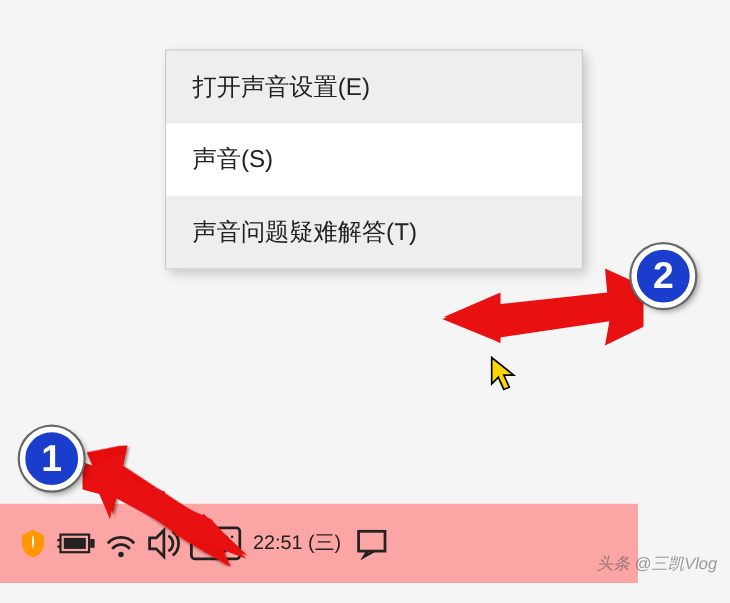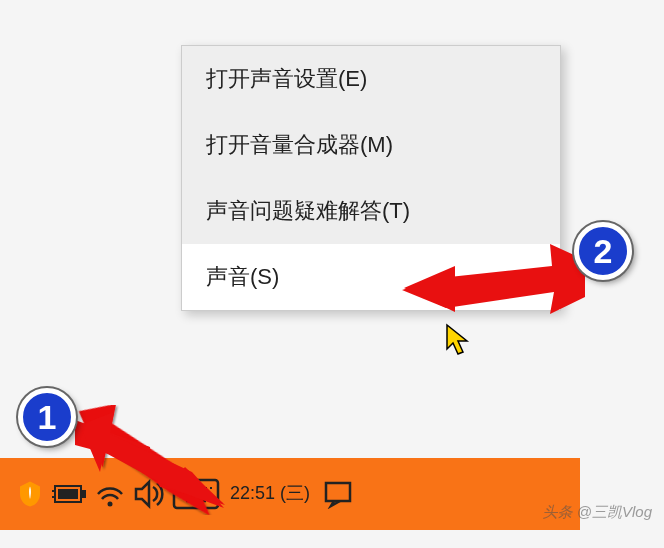--- a/index.html
+++ b/index.html
@@ -12,38 +12,37 @@
       overflow: hidden;
     }
     .context-menu {
       position: absolute;
       left: 150px;
       top: 45px;
       width: 380px;
       background: #eeeeee;
       border: 1px solid #ccc;
       box-shadow: 4px 4px 10px rgba(0,0,0,0.2);
-      margin-left: 31px;
     }
     .menu-item {
       padding: 18px 24px;
       font-size: 22px;
       color: #222;
       cursor: pointer;
     }
     .menu-item.highlighted {
       background: #ffffff;
     }
     .taskbar {
       position: absolute;
       bottom: 18px;
       left: 0;
       width: 580px;
       height: 72px;
-      background: #f97316;
+      background: #fca5a5;
       display: flex;
       align-items: center;
       padding: 0 10px;
       gap: 0;
     }
     .tray-icon {
       width: 40px;
       height: 40px;
       display: flex;
       align-items: center;
@@ -94,23 +93,22 @@
       font-size: 15px;
       color: rgba(80,80,80,0.55);
       font-style: italic;
     }
   </style>
 </head>
 <body>
 
 <div class="context-menu">
   <div class="menu-item">打开声音设置(E)</div>
-  <div class="menu-item">打开音量合成器(M)</div>
+  <div class="menu-item highlighted">声音(S)</div>
   <div class="menu-item">声音问题疑难解答(T)</div>
-  <div class="menu-item highlighted">声音(S)</div>
 </div>
 
 <div class="taskbar">
   <div class="tray-icon">
     <svg width="30" height="30" viewBox="0 0 24 24">
         <path fill="#ff9800" d="M12 2 L4 6 v6 c0 5 3.5 9 8 10 c4.5-1 8-5 8-10 V6 L12 2z"></path>
         <path fill="#fff" d="M12 6 c1 2 1 6 0 10 c-1-4-1-8 0-10z"></path>
       </svg>
   </div>
   <div class="tray-icon">

